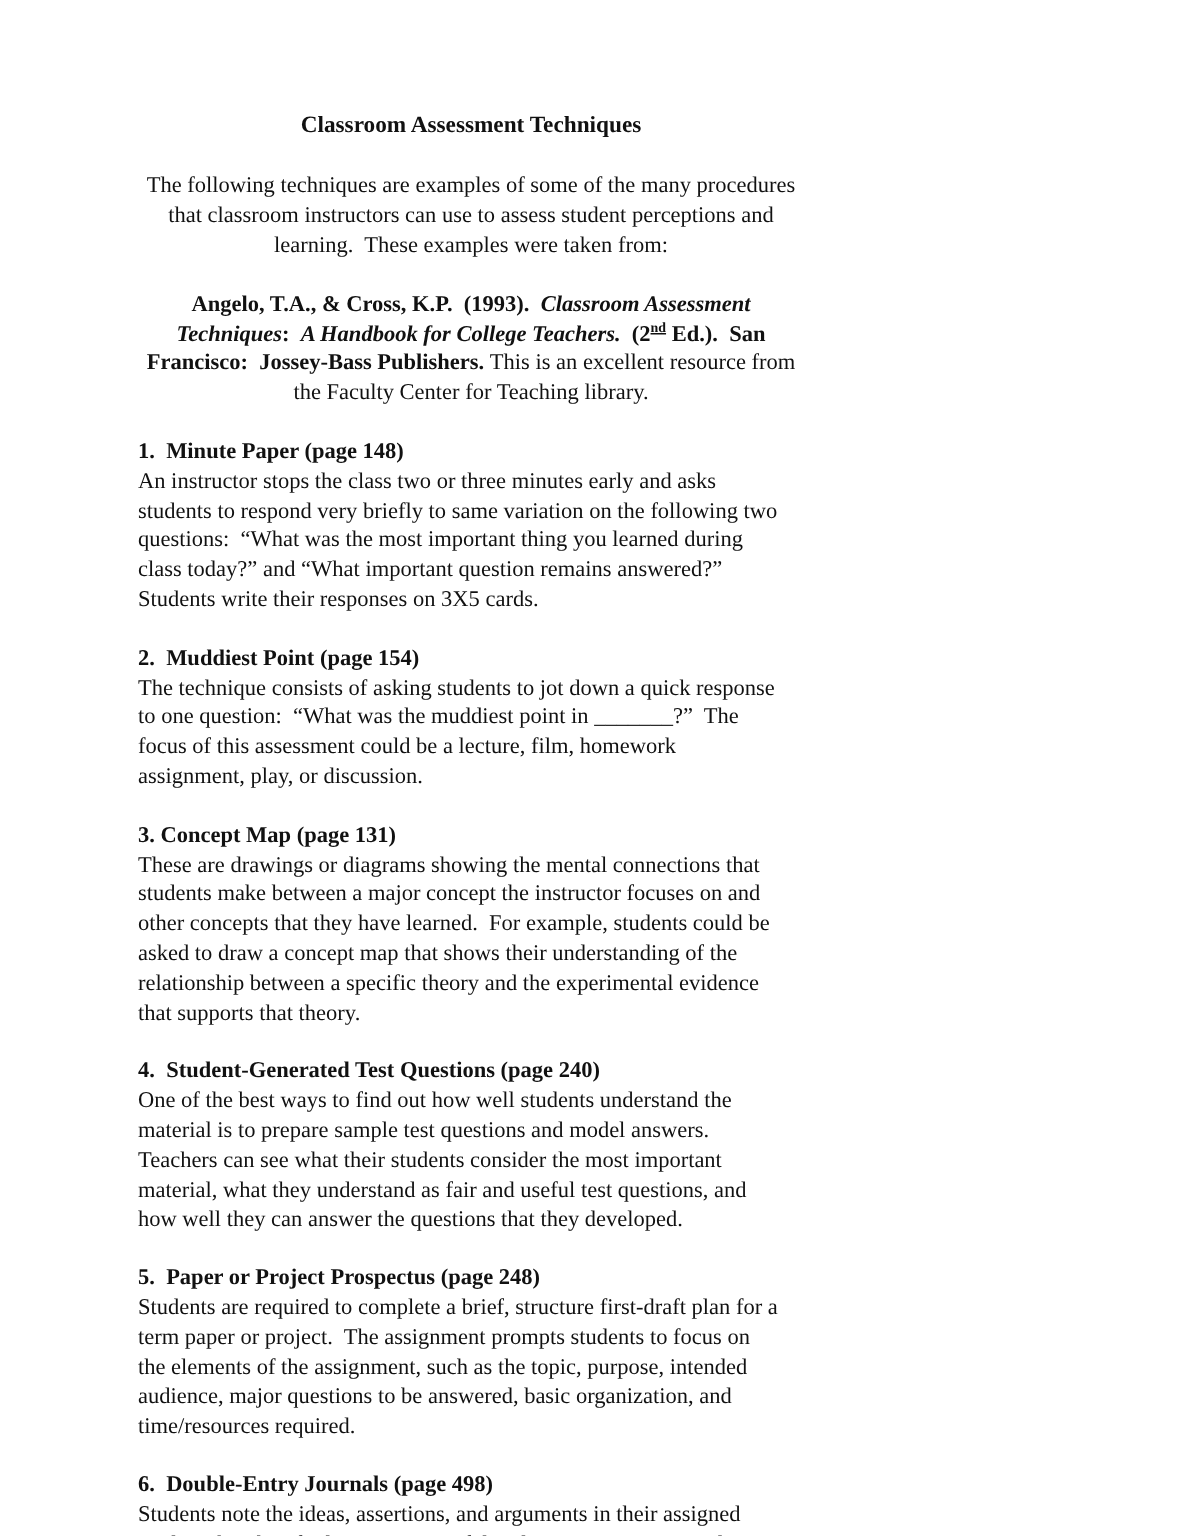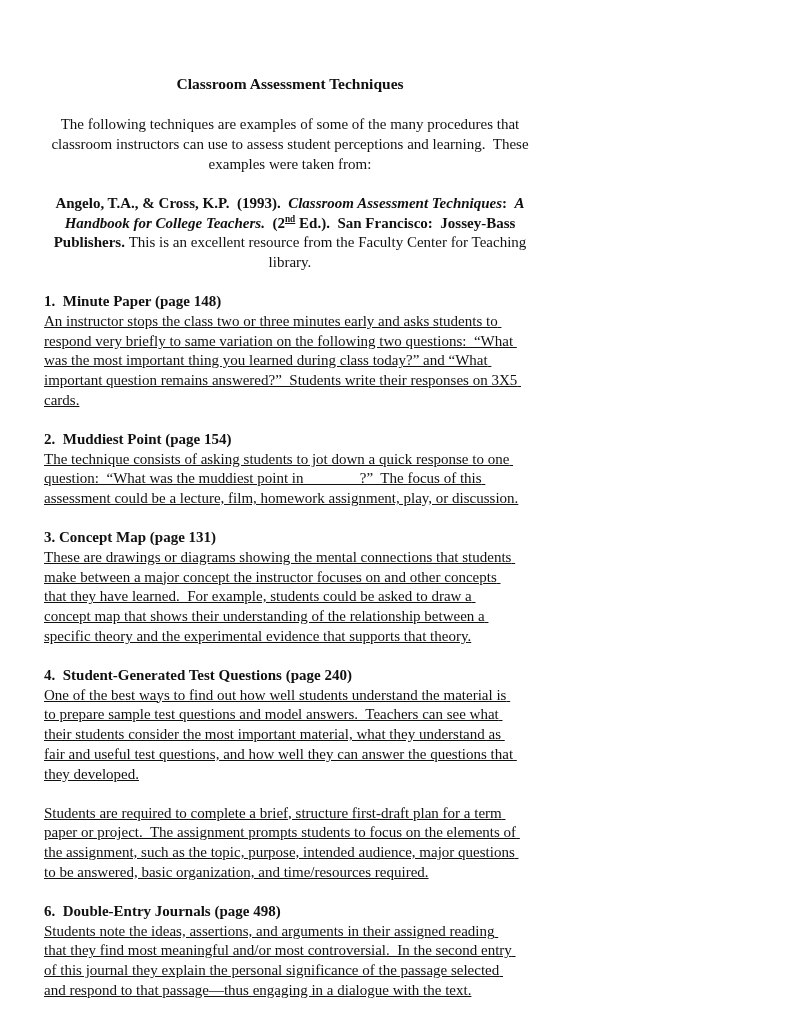--- a/index.html
+++ b/index.html
@@ -11,21 +11,21 @@
     width: 791px;
     height: 1024px;
     font-family: "Liberation Serif", "DejaVu Serif", serif;
     color: #111111;
     overflow: hidden;
   }
   .page {
     box-sizing: border-box;
     width: 627px;
     height: 1024px;
-    padding: 74px 91px 40px 44px;
+    padding: 74px 91px 40px 92px;
     font-size: 15px;
     line-height: 1.32;
   }
   .doc-title {
     text-align: center;
     font-weight: bold;
     font-size: 15.5px;
     margin: 0 0 21px 0;
   }
   .para {
@@ -35,21 +35,20 @@
   }
   .section {
     margin: 0 16px 19px 0;
   }
   .section-heading {
     font-weight: bold;
     white-space: pre-wrap;
   }
   .section-body {
     white-space: pre-wrap;
-    text-decoration: underline;
   }
   .citation-bold {
     font-weight: bold;
   }
   .it {
     font-style: italic;
   }
   sup {
     font-size: 0.62em;
     vertical-align: super;
@@ -82,20 +81,21 @@
     <div class="section-heading">3. Concept Map (page 131)</div>
     <div class="section-body">These are drawings or diagrams showing the mental connections that students make between a major concept the instructor focuses on and other concepts that they have learned.  For example, students could be asked to draw a concept map that shows their understanding of the relationship between a specific theory and the experimental evidence that supports that theory.</div>
   </div>
 
   <div class="section">
     <div class="section-heading">4.  Student-Generated Test Questions (page 240)</div>
     <div class="section-body">One of the best ways to find out how well students understand the material is to prepare sample test questions and model answers.  Teachers can see what their students consider the most important material, what they understand as fair and useful test questions, and how well they can answer the questions that they developed.</div>
   </div>
 
   <div class="section">
+    <div class="section-heading">5.  Paper or Project Prospectus (page 248)</div>
     <div class="section-body">Students are required to complete a brief, structure first-draft plan for a term paper or project.  The assignment prompts students to focus on the elements of the assignment, such as the topic, purpose, intended audience, major questions to be answered, basic organization, and time/resources required.</div>
   </div>
 
   <div class="section">
     <div class="section-heading">6.  Double-Entry Journals (page 498)</div>
     <div class="section-body">Students note the ideas, assertions, and arguments in their assigned reading that they find most meaningful and/or most controversial.  In the second entry of this journal they explain the personal significance of the passage selected and respond to that passage—thus engaging in a dialogue with the text.</div>
   </div>
 
 </div>
 

